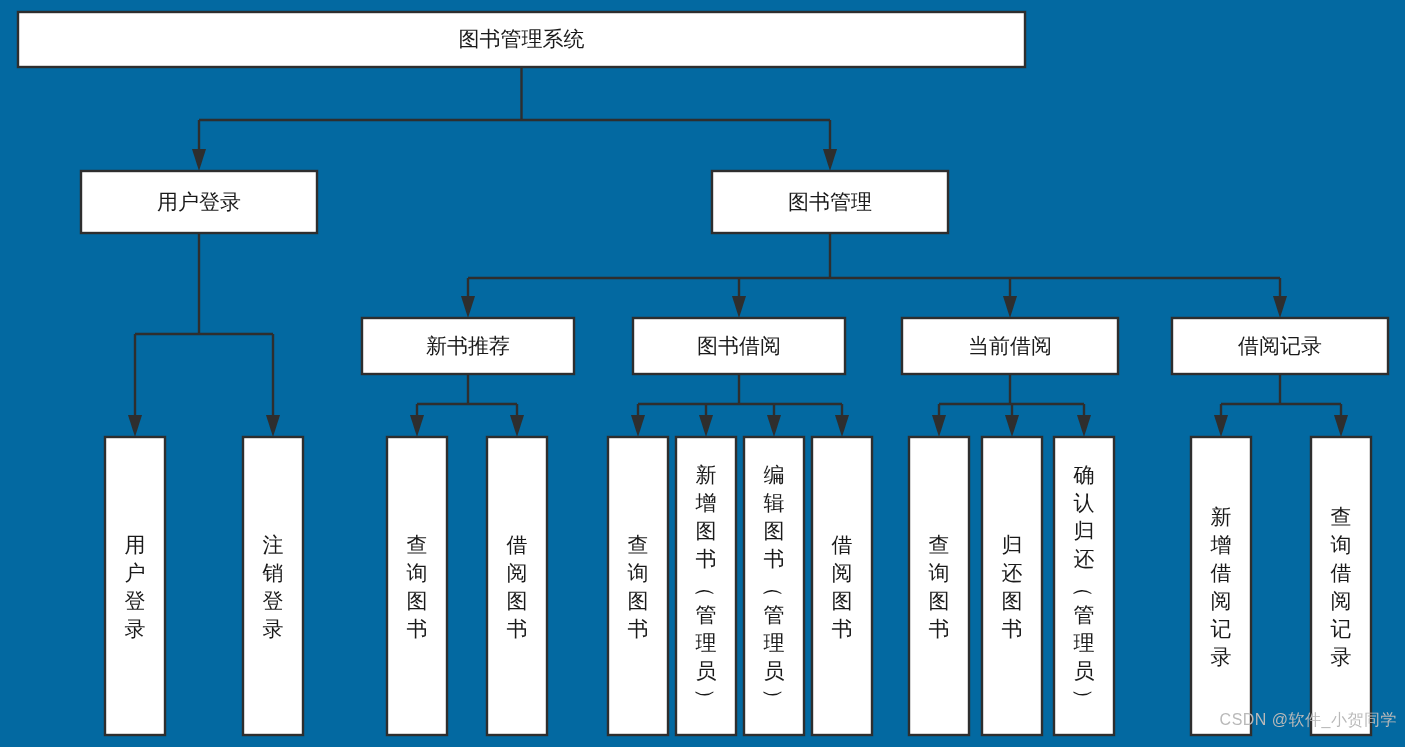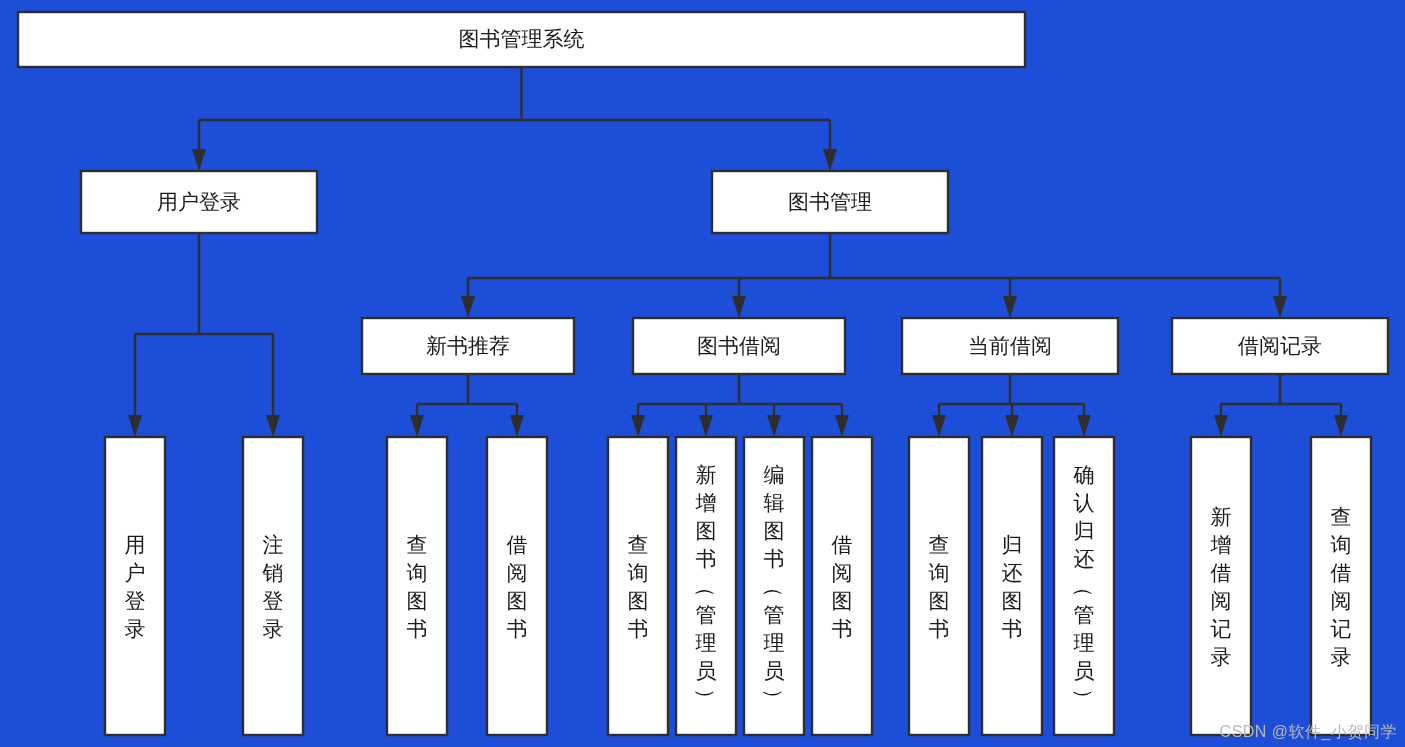--- a/index.html
+++ b/index.html
@@ -10,21 +10,21 @@
   body {
     width: 1405px;
     height: 747px;
     font-family: "Liberation Sans", "DejaVu Sans", sans-serif;
     overflow: hidden;
   }
   #diagram-root {
     position: relative;
     width: 1405px;
     height: 747px;
-    background: #1d4ed8;
+    background: #0369a1;
   }
   svg.flow {
     position: absolute;
     left: 0;
     top: 0;
     width: 1405px;
     height: 747px;
     display: block;
   }
   .node-rect {
@@ -51,21 +51,21 @@
     fill: none;
     stroke-linecap: butt;
   }
   .arrow-head {
     fill: #2e2e2e;
     stroke: none;
   }
   .watermark {
     position: absolute;
     right: 8px;
-    bottom: 4px;
+    bottom: 16px;
     color: #b9b9b9;
     font-size: 16px;
     font-family: "Liberation Sans", "DejaVu Sans", sans-serif;
     white-space: nowrap;
     user-select: none;
     letter-spacing: 0.5px;
   }
 </style>
 </head>
 <body>

